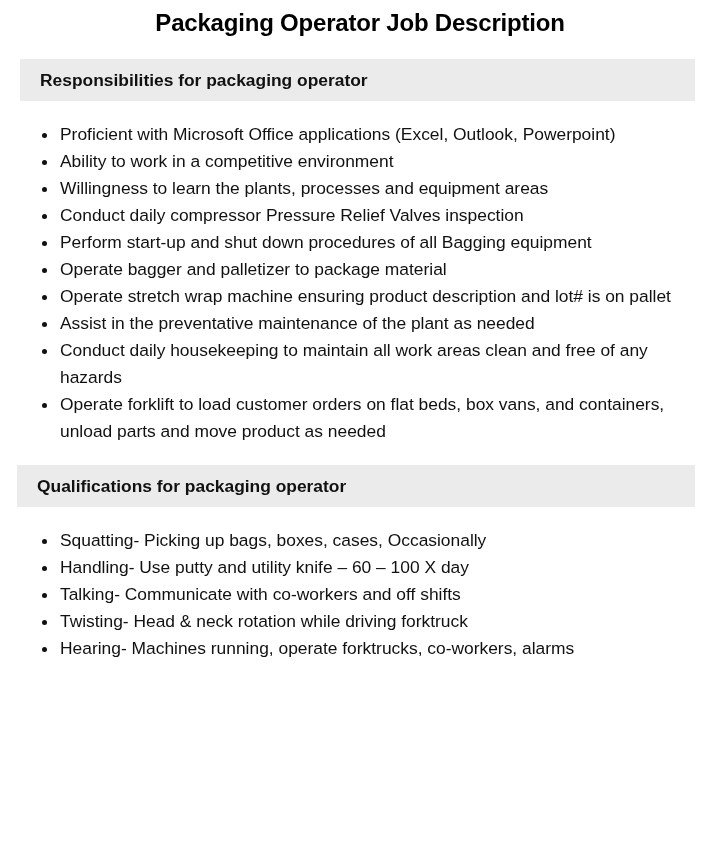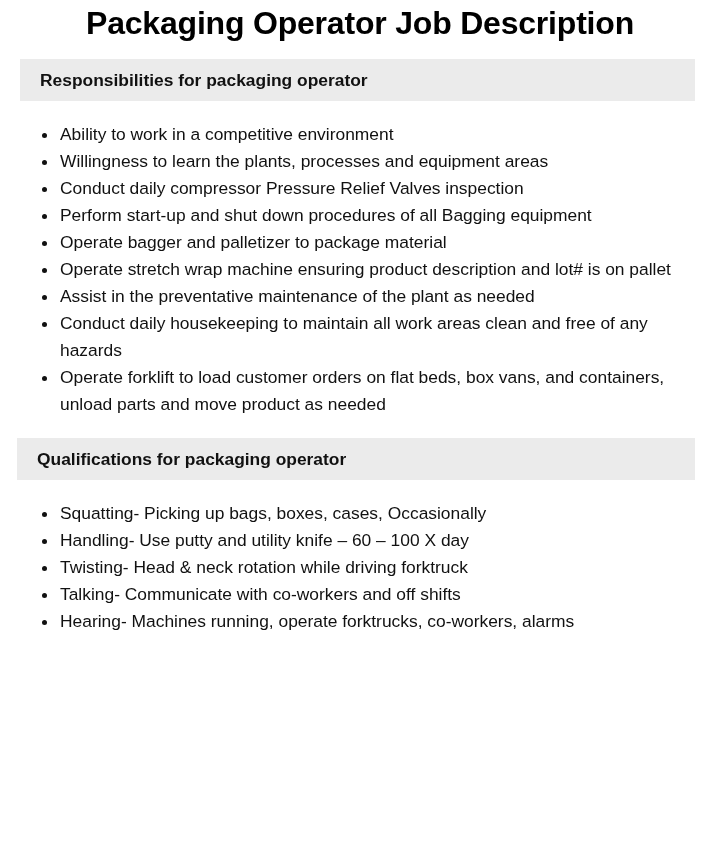--- a/index.html
+++ b/index.html
@@ -15,21 +15,21 @@
       color: #111111;
     }
     .page {
       position: relative;
       width: 720px;
     }
     .title {
       margin: 0;
       padding-top: 4px;
       text-align: center;
-      font-size: 32px;
+      font-size: 24px;
       font-weight: bold;
       line-height: 38px;
       letter-spacing: -0.2px;
       color: #000000;
     }
     .intro {
       margin: 20px 20px 0 20px;
       font-size: 17.4px;
       line-height: 27px;
       color: #111111;
@@ -75,34 +75,35 @@
 </head>
 <body>
 
 <div class="page">
   <h1 class="title">Packaging Operator Job Description</h1>
 
   <div class="section-bar">
     <span>Responsibilities for packaging operator</span>
   </div>
   <ul class="items">
+    <li>Proficient with Microsoft Office applications (Excel, Outlook, Powerpoint)</li>
     <li>Ability to work in a competitive environment</li>
     <li>Willingness to learn the plants, processes and equipment areas</li>
     <li>Conduct daily compressor Pressure Relief Valves inspection</li>
     <li>Perform start-up and shut down procedures of all Bagging equipment</li>
     <li>Operate bagger and palletizer to package material</li>
     <li>Operate stretch wrap machine ensuring product description and lot# is on pallet</li>
     <li>Assist in the preventative maintenance of the plant as needed</li>
     <li>Conduct daily housekeeping to maintain all work areas clean and free of any hazards</li>
     <li>Operate forklift to load customer orders on flat beds, box vans, and containers, unload parts and move product as needed</li>
   </ul>
 
   <div class="section-bar sec2">
     <span>Qualifications for packaging operator</span>
   </div>
   <ul class="items">
     <li>Squatting- Picking up bags, boxes, cases, Occasionally</li>
     <li>Handling- Use putty and utility knife – 60 – 100 X day</li>
+    <li>Talking- Communicate with co-workers and off shifts</li>
     <li>Twisting- Head &amp; neck rotation while driving forktruck</li>
-    <li>Talking- Communicate with co-workers and off shifts</li>
     <li>Hearing- Machines running, operate forktrucks, co-workers, alarms</li>
   </ul>
 </div>
 
 </body></html>

